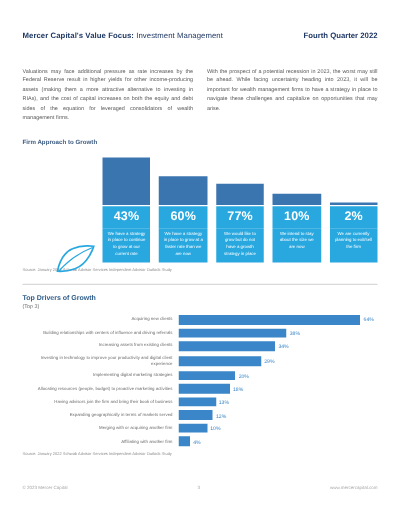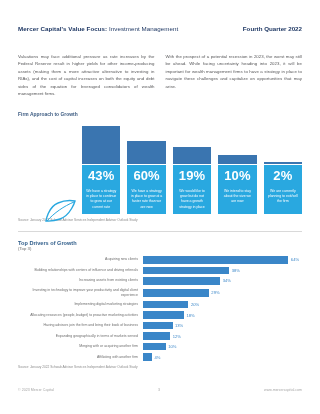--- a/index.html
+++ b/index.html
@@ -40,21 +40,21 @@
   .chart1-plot {
     position:relative; height:44px; margin-left:64px; margin-right:0;
     display:flex; align-items:flex-end; gap:7px;
   }
   .bar-col { flex:1; display:flex; flex-direction:column; justify-content:flex-end; height:100%; }
   .bar { width:100%; background:#3a75b0; }
 
   .pct-row { display:flex; gap:7px; margin-left:64px; margin-top:1px; }
   .pct-cell {
     flex:1; background:#29a8e0; color:#ffffff;
-    font-size:13px; font-weight:bold; text-align:center;
+    font-size:10px; font-weight:bold; text-align:center;
     padding:3.4px 0 3.6px 0; letter-spacing:.1px;
   }
   .desc-row { display:flex; gap:7px; margin-left:64px; }
   .desc-cell {
     flex:1; background:#29a8e0; color:#ffffff;
     font-size:3.5px; line-height:1.5; text-align:center;
     padding:2px 3px 4px 3px; min-height:22px;
   }
 
   
@@ -127,21 +127,21 @@
         <div class="bar-col">
           <div class="bar" style="height: 20%; background: rgb(58, 117, 176);"></div>
         </div>
         <div class="bar-col">
           <div class="bar" style="height: 4%; background: rgb(58, 117, 176);"></div>
         </div>
       </div>
     <div class="pct-row" id="c1-pcts">
         <div class="pct-cell" style="background: rgb(41, 168, 224);">43%</div>
         <div class="pct-cell" style="background: rgb(41, 168, 224);">60%</div>
-        <div class="pct-cell" style="background: rgb(41, 168, 224);">19%</div>
+        <div class="pct-cell" style="background: rgb(41, 168, 224);">77%</div>
         <div class="pct-cell" style="background: rgb(41, 168, 224);">10%</div>
         <div class="pct-cell" style="background: rgb(41, 168, 224);">2%</div>
       </div>
     <div class="desc-row" id="c1-descs">
         <div class="desc-cell" style="background: rgb(41, 168, 224);">We have a strategy in place to continue to grow at our current rate</div>
         <div class="desc-cell" style="background: rgb(41, 168, 224);">We have a strategy in place to grow at a faster rate than we are now</div>
         <div class="desc-cell" style="background: rgb(41, 168, 224);">We would like to grow but do not have a growth strategy in place</div>
         <div class="desc-cell" style="background: rgb(41, 168, 224);">We intend to stay about the size we are now</div>
         <div class="desc-cell" style="background: rgb(41, 168, 224);">We are currently planning to exit/sell the firm</div>
       </div>

